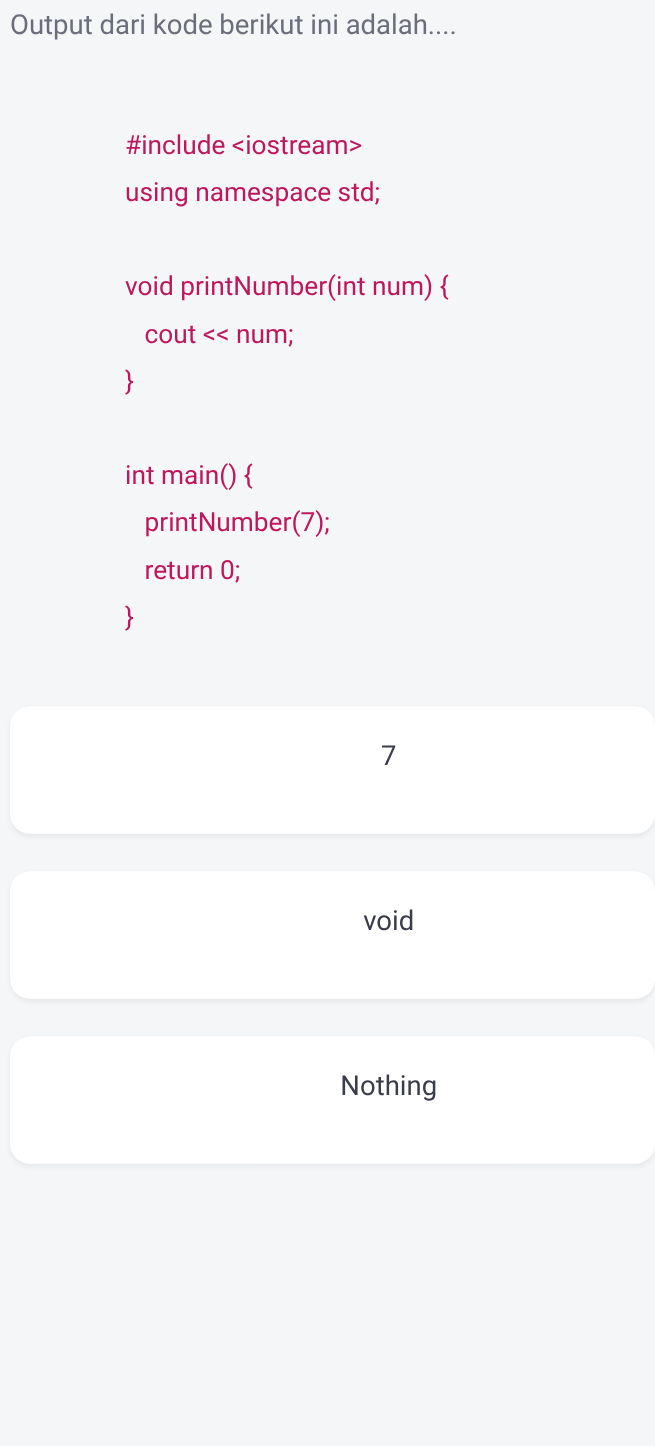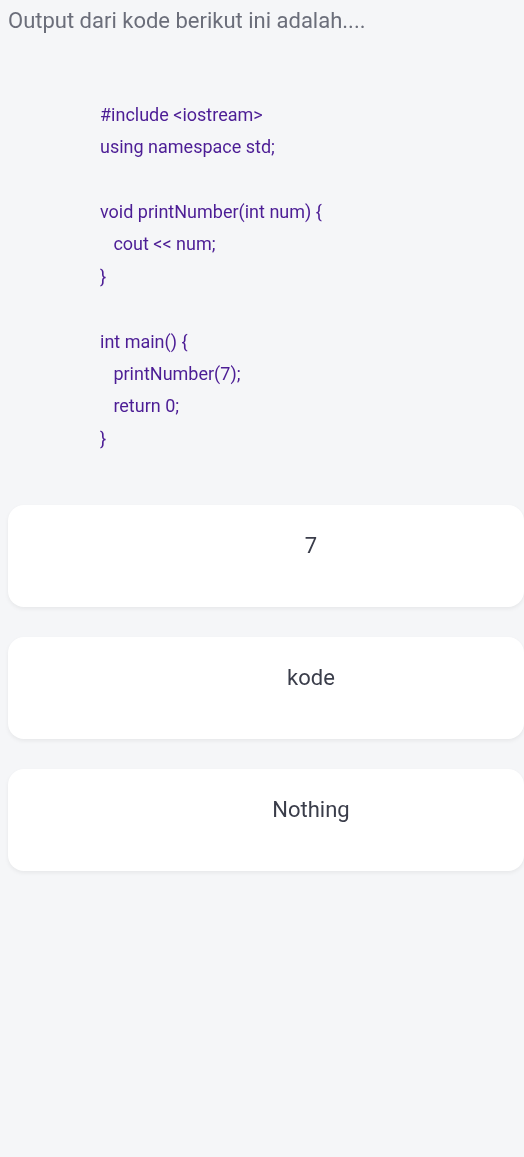--- a/index.html
+++ b/index.html
@@ -15,22 +15,22 @@
       padding: 0;
     }
     .question-text {
       color: #6b6e7a;
       font-size: 22px;
       font-weight: 400;
       padding: 6px 8px 0 8px;
       line-height: 1.4;
     }
     .code-block {
-      color: #4c1d95;
-      font-size: 18px;
+      color: #be185d;
+      font-size: 21px;
       font-weight: 400;
       padding: 62px 8px 30px 100px;
       line-height: 1.8;
       white-space: pre;
       font-family: -apple-system, BlinkMacSystemFont, 'Segoe UI', Roboto, Helvetica, Arial, sans-serif;
     }
     .options-container {
       display: flex;
       flex-direction: column;
       gap: 30px;
@@ -70,18 +70,18 @@
 int main() {
    printNumber(7);
    return 0;
 }</div>
 
 <div class="options-container">
   <div class="option-card">
     <span class="option-text">7</span>
   </div>
   <div class="option-card">
-    <span class="option-text">kode</span>
+    <span class="option-text">void</span>
   </div>
   <div class="option-card">
     <span class="option-text">Nothing</span>
   </div>
 </div>
 
 </body></html>

